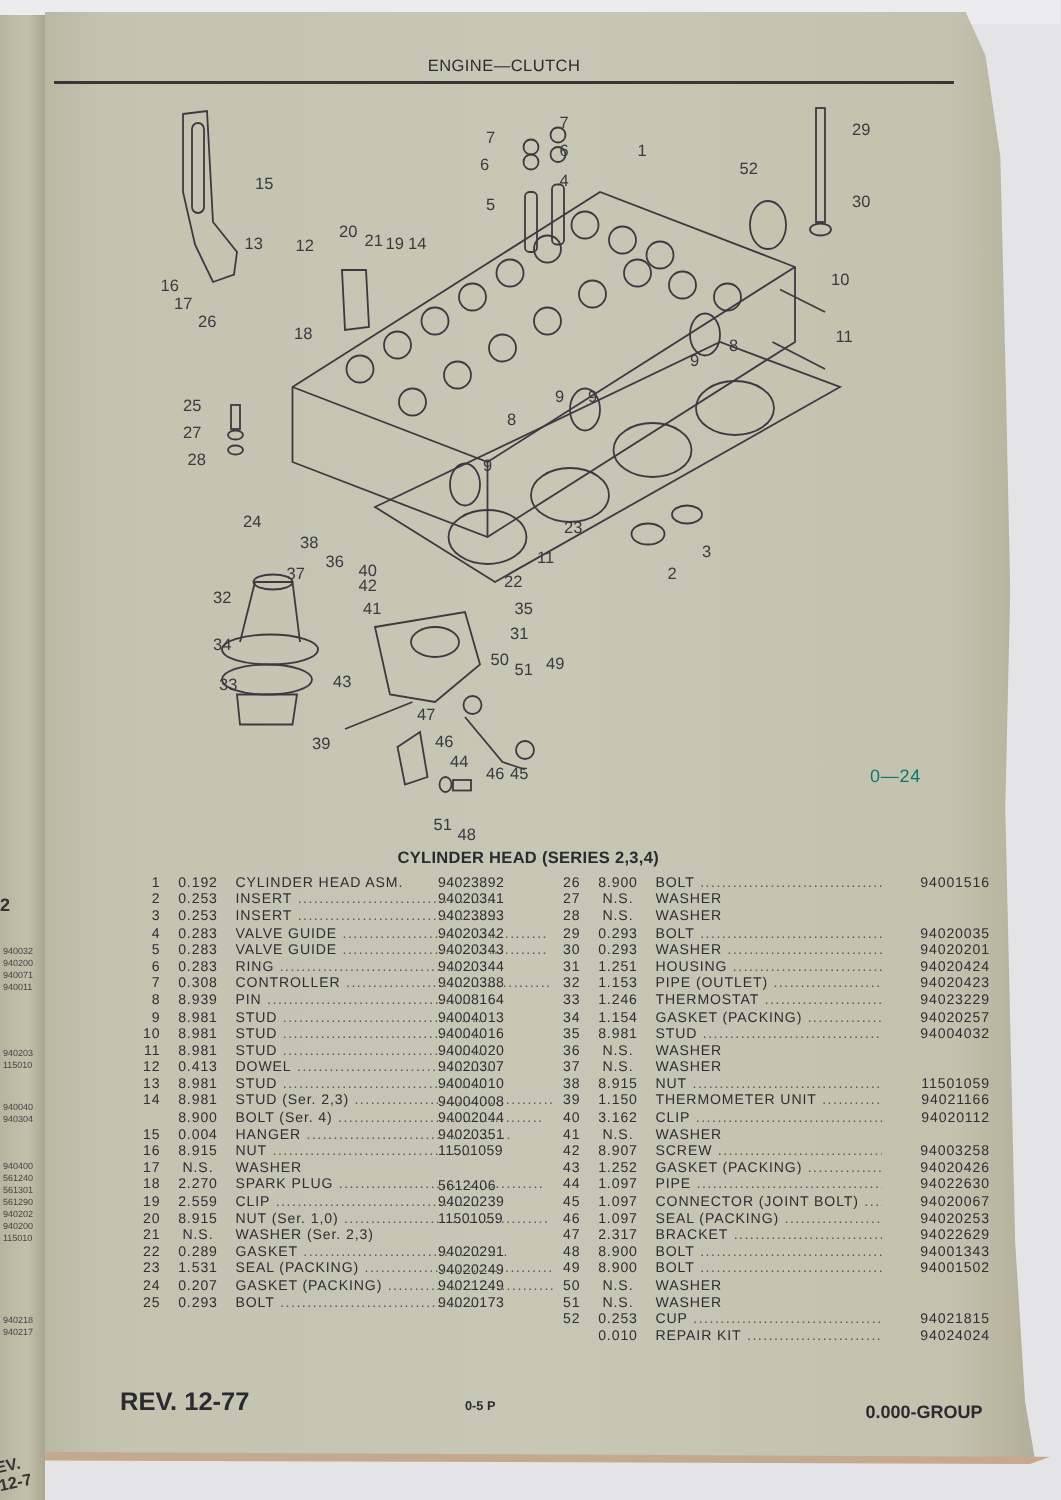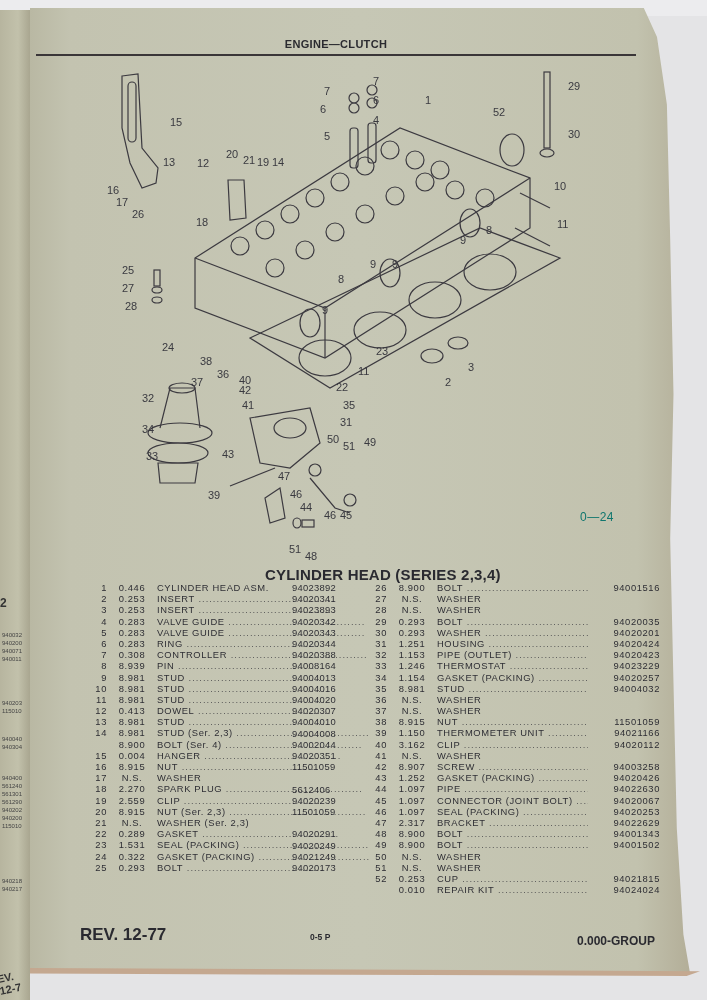--- a/index.html
+++ b/index.html
@@ -7,27 +7,27 @@
   .bg-top{position:absolute;left:0;top:0;width:707px;height:16px;background:#ececee;}
   .left-page{position:absolute;left:0;top:10px;width:30px;height:990px;background:linear-gradient(90deg,#b7b59f 0%,#c2c1ab 60%,#a9a690 100%);overflow:hidden;}
   .left-page .stub{position:absolute;left:2px;font-size:6px;line-height:7px;color:#444;white-space:pre;}
   .left-page .big{position:absolute;left:0;top:586px;font-size:12px;font-weight:bold;color:#333;}
   .left-page .rev{position:absolute;left:-2px;top:960px;font-size:11px;font-weight:bold;color:#333;transform:rotate(-12deg);}
   .page{position:absolute;left:30px;top:8px;width:660px;height:965px;
     background:linear-gradient(90deg,#b9b8a3 0%,#c3c3b0 6%,#c6c7b5 50%,#c2c2ae 92%,#b3ae98 100%);
     clip-path:polygon(0 0,93% 0,95% 3%,96.5% 10%,97% 24%,97.5% 40%,97% 55%,97.5% 70%,98% 85%,99% 96%,100% 100%,0 100%);}
   .page-bottom-edge{position:absolute;left:30px;top:968px;width:670px;height:8px;background:#c4a890;clip-path:polygon(0 0,100% 40%,98% 100%,0 70%);}
   .header{position:absolute;left:36px;top:38px;width:600px;}
-  .header .title{text-align:center;font-size:11px;font-weight:bold;letter-spacing:0.3px;color:#2b2b30;}
+  .header .title{text-align:center;font-size:11px;font-weight:normal;letter-spacing:0.3px;color:#2b2b30;}
   .header .rule{margin-top:4px;height:2px;background:#3a3638;}
   .diagram{position:absolute;left:60px;top:68px;width:560px;height:495px;}
   .diagram svg{width:100%;height:100%;}
   .callout{font-family:"Liberation Sans",sans-serif;font-size:11px;fill:#3a3a40;}
   .fig-num{position:absolute;left:580px;top:510px;font-size:12px;color:#0f766e;letter-spacing:0.5px;}
-  .section-title{position:absolute;left:265px;top:566px;font-size:15px;font-weight:bold;color:#2a2a30;letter-spacing:0.2px;}
+  .section-title{position:absolute;left:265px;top:566px;font-size:11px;font-weight:bold;color:#2a2a30;letter-spacing:0.2px;}
   .parts{position:absolute;top:582px;font-size:9.4px;line-height:11.2px;color:#2e2e34;letter-spacing:0.6px;}
   .parts.left{left:85px;width:285px;}
   .parts.right{left:365px;width:295px;}
   .row{display:flex;height:11.2px;white-space:nowrap;}
   .row .ref{width:22px;text-align:right;}
   .row .qty{width:50px;text-align:center;}
   .row .desc{flex:1;overflow:hidden;}
   .row .desc::after{content:" ......................................";letter-spacing:1px;color:#555;}
   .row .desc.nodots::after{content:"";}
   .row .pn{width:72px;text-align:right;}
@@ -230,21 +230,21 @@
   </svg>
 </div>
 
 <div class="fig-num">0—24</div>
 
 <div class="section-title">CYLINDER HEAD (SERIES 2,3,4)</div>
 
 <div class="parts left">
   <div class="row">
       <span class="ref">1</span>
-      <span class="qty">0.446</span>
+      <span class="qty">0.192</span>
       <span class="desc nodots">CYLINDER HEAD ASM.</span>
     </div>
   <div class="row">
       <span class="ref">2</span>
       <span class="qty">0.253</span>
       <span class="desc">INSERT</span>
     </div>
   <div class="row">
       <span class="ref">3</span>
       <span class="qty">0.253</span>
@@ -331,40 +331,40 @@
       <span class="desc">SPARK PLUG</span>
     </div>
   <div class="row">
       <span class="ref">19</span>
       <span class="qty">2.559</span>
       <span class="desc">CLIP</span>
     </div>
   <div class="row">
       <span class="ref">20</span>
       <span class="qty">8.915</span>
-      <span class="desc">NUT (Ser. 2,3)</span>
+      <span class="desc">NUT (Ser. 1,0)</span>
     </div>
   <div class="row">
       <span class="ref">21</span>
       <span class="qty">N.S.</span>
       <span class="desc nodots">WASHER (Ser. 2,3)</span>
     </div>
   <div class="row">
       <span class="ref">22</span>
       <span class="qty">0.289</span>
       <span class="desc">GASKET</span>
     </div>
   <div class="row">
       <span class="ref">23</span>
       <span class="qty">1.531</span>
       <span class="desc">SEAL (PACKING)</span>
     </div>
   <div class="row">
       <span class="ref">24</span>
-      <span class="qty">0.322</span>
+      <span class="qty">0.207</span>
       <span class="desc">GASKET (PACKING)</span>
     </div>
   <div class="row">
       <span class="ref">25</span>
       <span class="qty">0.293</span>
       <span class="desc">BOLT</span>
     </div>
 </div>
 
 <div class="pn-col" style="left:292px;width:70px;">

